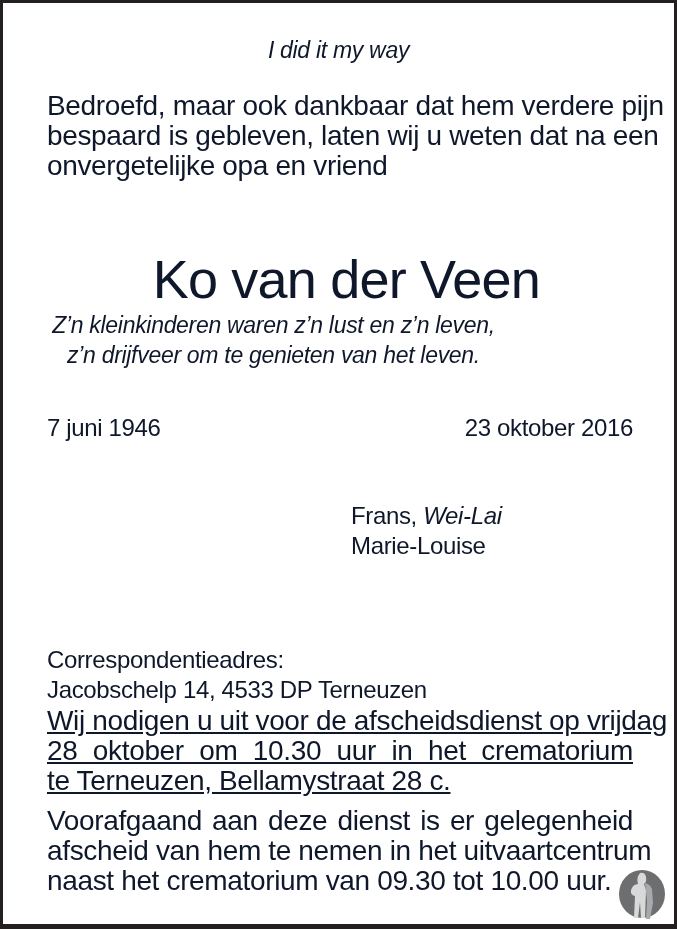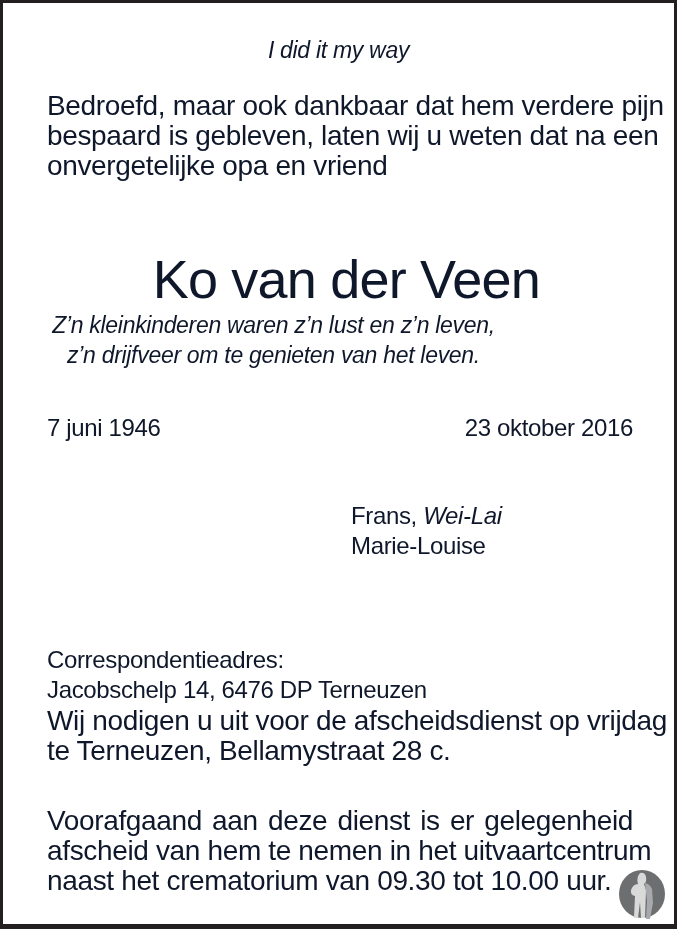--- a/index.html
+++ b/index.html
@@ -35,21 +35,21 @@
       left: 0; width: 541px; top: 307px; text-align: center;
       font-style: italic; font-size: 23px; line-height: 30px; letter-spacing: -0.3px;
     }
     .dates { top: 410px; font-size: 24px; line-height: 30px; letter-spacing: -0.35px; }
     .birth { left: 44px; }
     .death { left: 370px; width: 260px; text-align: right; }
     .sym { font-size: 20px; margin-right: 4px; }
     .family { left: 348px; top: 498px; font-size: 24px; line-height: 30px; letter-spacing: -0.35px; }
     .family .it { font-style: italic; }
     .address { left: 44px; top: 615px; font-size: 24px; line-height: 30px; letter-spacing: -0.35px; margin-top: 27px; }
-    .service { top: 703px; }
+    .service { top: 703px; text-decoration: underline; }
     .viewing { top: 803px; }
     .logo { left: 615px; top: 866px; width: 48px; height: 52px; }
   </style>
 </head>
 <body>
 
 <div class="card">
 
   <div class="abs motto">I did it my way</div>
 
@@ -78,25 +78,26 @@
     <div>
       <span>Frans, </span><span class="it">Wei-Lai</span>
     </div>
     <div>
       <span>Marie-Louise</span><span class="it"></span>
     </div>
   </div>
 
   <div class="abs address">
     <div>Correspondentieadres:</div>
-    <div>Jacobschelp 14, 6476 DP Terneuzen</div>
+    <div>Jacobschelp 14, 4533 DP Terneuzen</div>
   </div>
 
   <div class="abs para service">
     <span class="line">Wij nodigen u uit voor de afscheidsdienst op vrijdag</span>
+    <span class="line">28 oktober om 10.30 uur in het crematorium</span>
     <span class="line last">te Terneuzen, Bellamystraat 28 c.</span>
   </div>
 
   <div class="abs para viewing">
     <span class="line">Voorafgaand aan deze dienst is er gelegenheid</span>
     <span class="line">afscheid van hem te nemen in het uitvaartcentrum</span>
     <span class="line last">naast het crematorium van 09.30 tot 10.00 uur.</span>
   </div>
 
   <div class="abs logo">

